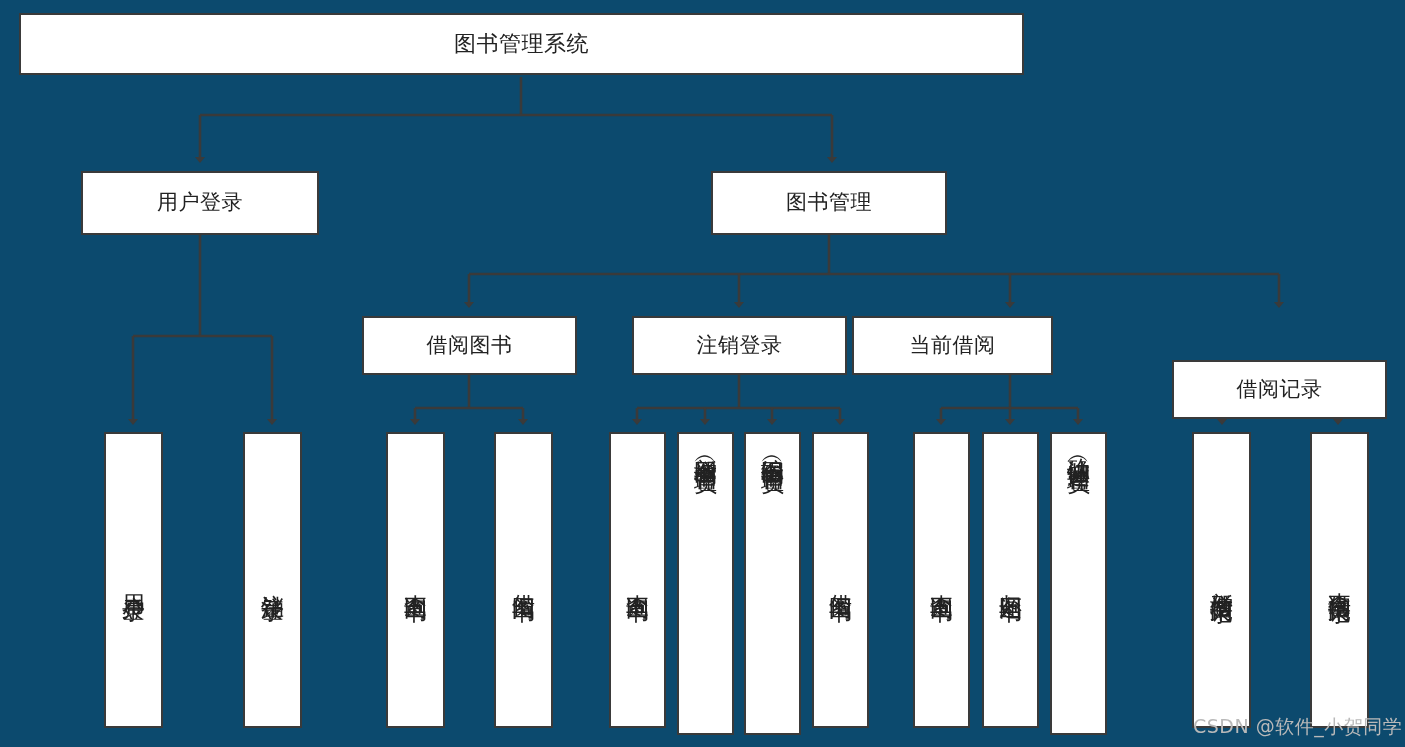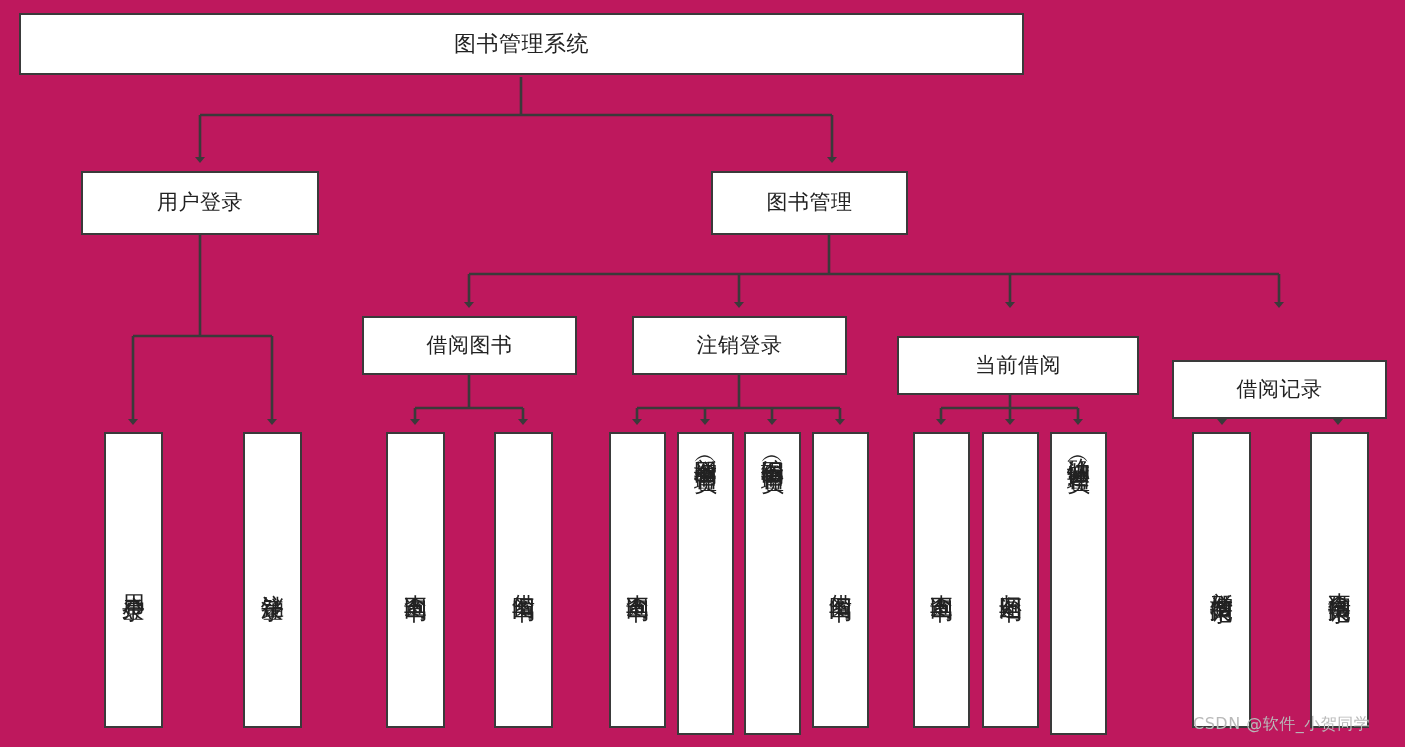--- a/index.html
+++ b/index.html
@@ -7,21 +7,21 @@
     padding: 0;
     background: #ffffff;
   }
   body {
     font-family: "DejaVu Sans", "Liberation Sans", sans-serif;
   }
   #canvas {
     position: relative;
     width: 1405px;
     height: 747px;
-    background: #be185d;
+    background: #0c4a6e;
     overflow: hidden;
   }
   svg.connectors {
     position: absolute;
     left: 0;
     top: 0;
     width: 1405px;
     height: 747px;
     pointer-events: none;
   }
@@ -64,21 +64,21 @@
     white-space: nowrap;
   }
   
   .node.vert.centered {
     align-items: center;
     padding-top: 0;
   }
   .watermark {
     position: absolute;
     color: #b9b9b9;
-    font-size: 16px;
+    font-size: 19px;
     white-space: nowrap;
     letter-spacing: 0.5px;
   }
 </style>
 </head>
 <body>
 
 <div id="canvas">
 
   <svg class="connectors" viewBox="0 0 1405 747">
@@ -132,33 +132,33 @@
   </svg>
 
   <div class="node horiz root" style="left:19px; top:13px; width:1005px; height:62px;">
     <span class="label">图书管理系统</span>
   </div>
 
   <div class="node horiz" style="left:81px; top:171px; width:238px; height:64px;">
     <span class="label">用户登录</span>
   </div>
 
-  <div class="node horiz" style="left:711px; top:171px; width:197px; height:64px;">
+  <div class="node horiz" style="left:711px; top:171px; width:236px; height:64px;">
     <span class="label">图书管理</span>
   </div>
 
   <div class="node horiz" style="left:362px; top:316px; width:215px; height:59px;">
     <span class="label">借阅图书</span>
   </div>
 
   <div class="node horiz" style="left:632px; top:316px; width:215px; height:59px;">
     <span class="label">注销登录</span>
   </div>
 
-  <div class="node horiz" style="left:897px; top:316px; width:242px; height:59px;margin-top:20px;">
+  <div class="node horiz" style="left:852px; top:316px; width:201px; height:59px;">
     <span class="label">当前借阅</span>
   </div>
 
   <div class="node horiz" style="left:1172px; top:316px; width:215px; height:59px;margin-top:44px;">
     <span class="label">借阅记录</span>
   </div>
 
   <div class="node vert centered" style="left:104px; top:432px; width:59px; height:296px;">
     <span class="label">用户登录</span>
   </div>

